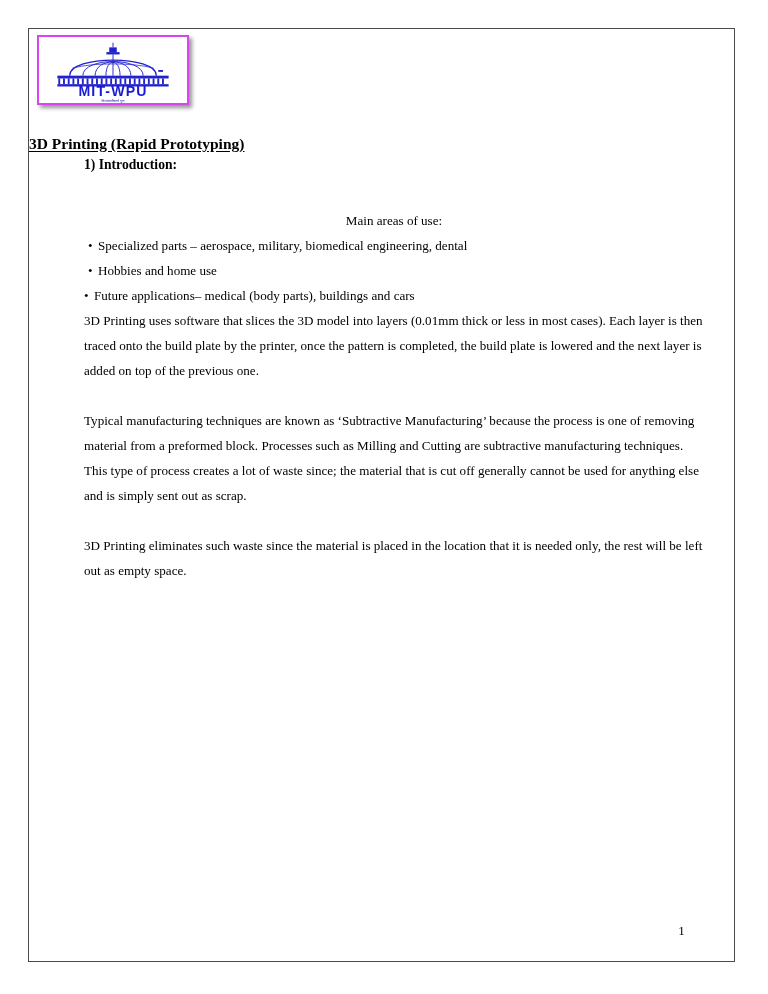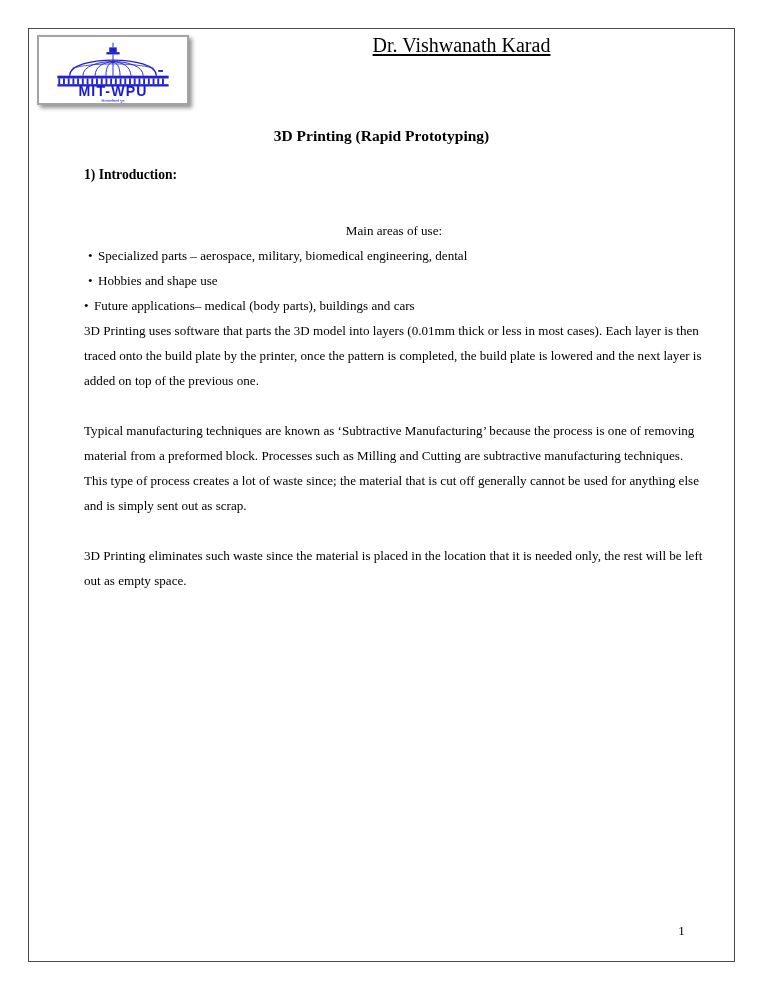--- a/index.html
+++ b/index.html
@@ -35,21 +35,21 @@
   }
 
   
   #logo-block {
     position: absolute;
     left: 8px;
     top: 6px;
     width: 152px;
     height: 70px;
     background: #ffffff;
-    border: 2px solid #a3a3a3;
+    border: 2px solid #d946ef;
     box-shadow: 3px 3px 4px rgba(0,0,0,0.42);
     box-sizing: border-box;
     overflow: hidden;
   }
   #logo-svg { display: block; width: 100%; height: 100%; }
 
   
   #title-stack {
     position: absolute;
     left: 170px;
@@ -60,32 +60,33 @@
   .univ-line {
     font-size: 20px;
     line-height: 33px;
     text-decoration: underline;
     text-underline-offset: 2px;
     white-space: nowrap;
   }
 
   
   #doc-title {
-    text-align: center;
+    text-align: left;
     font-size: 15.5px;
     font-weight: bold;
+    text-decoration: underline;
     text-underline-offset: 2px;
-    margin-top: 8px;
+    margin-top: 16px;
     margin-bottom: 0;
   }
 
   
   #content {
     padding: 0 30px 0 55px;
-    margin-top: 22px;
+    margin-top: 4px;
     font-size: 13.1px;
   }
   .section-heading {
     font-weight: bold;
     font-size: 13.6px;
     margin: 0 0 10px 0;
   }
   p.para {
     margin: 0 0 0 0;
     line-height: 25px;
@@ -183,43 +184,42 @@
 
         <rect x="124" y="35" width="5" height="2" fill="#2222cc"></rect>
 
         <text x="76" y="63" text-anchor="middle" font-family="'Liberation Sans','DejaVu Sans',sans-serif" font-size="15" font-weight="bold" letter-spacing="1.2" fill="#1a1ad6">MIT-WPU</text>
 
         <text x="76" y="68.5" text-anchor="middle" font-family="'DejaVu Sans',sans-serif" font-size="3.6" fill="#1a1ad6">विश्वशांतीकर्ता गुरू</text>
       </svg>
     </div>
 
     <div id="title-stack">
-      <div class="univ-line">Dr. Vishwanath Karad</div>
     </div>
 
   </div>
 
   <div id="doc-title">3D Printing (Rapid Prototyping)</div>
 
   <div id="content">
 
     <div class="section-heading">1) Introduction:</div>
 
 
     <div class="gap-line"></div>
 
     <p class="lead-in">Main areas of use:</p>
 
     <ul class="bullets">
       <li>Specialized parts – aerospace, military, biomedical engineering, dental</li>
-      <li>Hobbies and shape use</li>
+      <li>Hobbies and home use</li>
       <li class="flush">Future applications– medical (body parts), buildings and cars</li>
     </ul>
 
-    <p class="para">3D Printing uses software that parts the 3D model into layers (0.01mm thick or less in most cases). Each layer is then traced onto the build plate by the printer, once the pattern is completed, the build plate is lowered and the next layer is added on top of the previous one.</p>
+    <p class="para">3D Printing uses software that slices the 3D model into layers (0.01mm thick or less in most cases). Each layer is then traced onto the build plate by the printer, once the pattern is completed, the build plate is lowered and the next layer is added on top of the previous one.</p>
 
     <div class="gap-line"></div>
 
     <p class="para">Typical manufacturing techniques are known as ‘Subtractive Manufacturing’ because the process is one of removing material from a preformed block. Processes such as Milling and Cutting are subtractive manufacturing techniques. This type of process creates a lot of waste since; the material that is cut off generally cannot be used for anything else and is simply sent out as scrap.</p>
 
     <div class="gap-line"></div>
 
     <p class="para">3D Printing eliminates such waste since the material is placed in the location that it is needed only, the rest will be left out as empty space.</p>
 
   </div>

